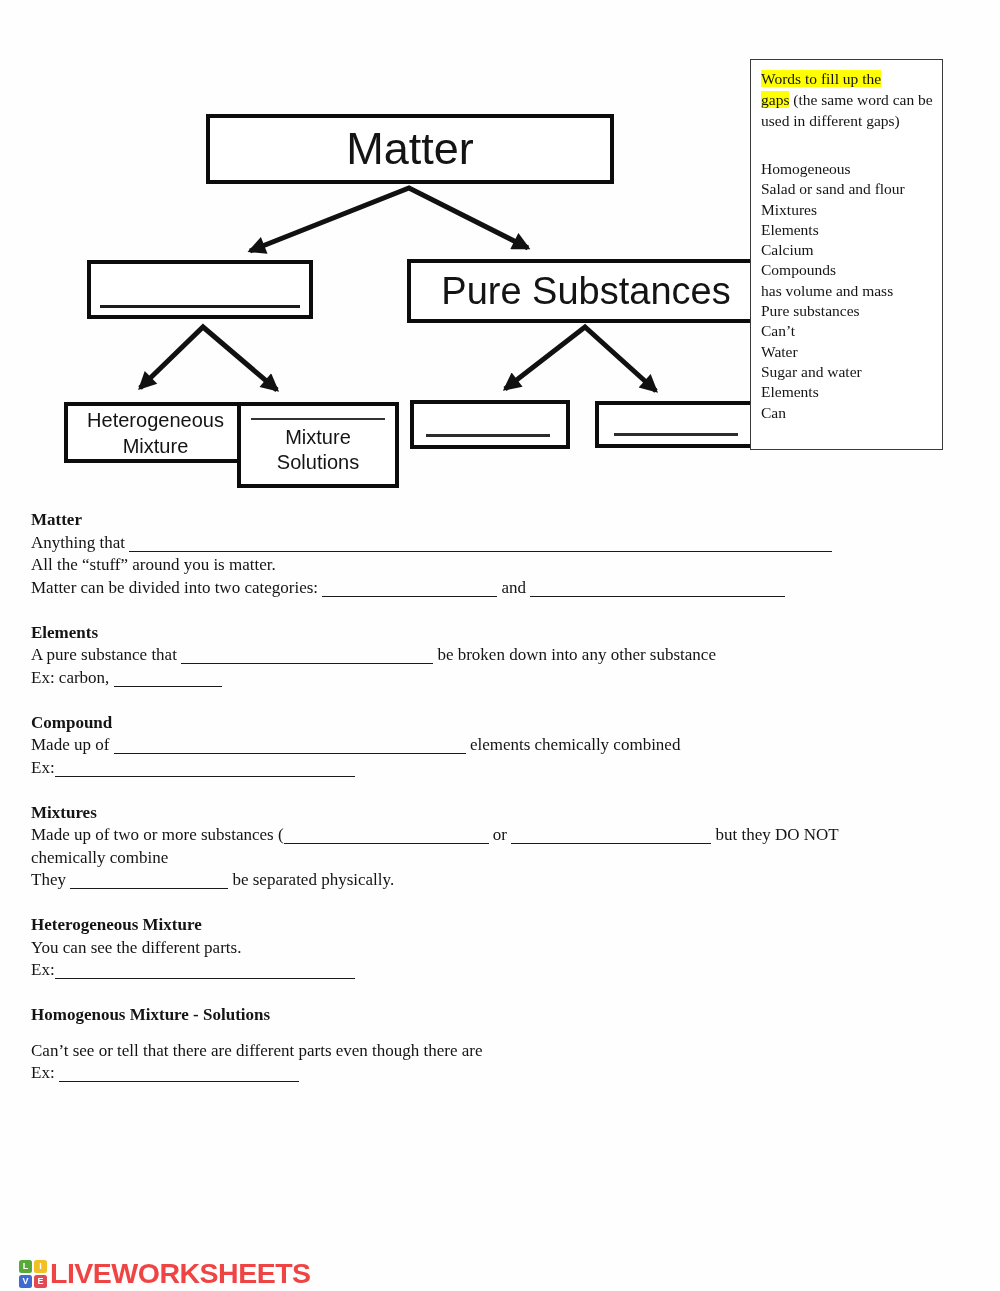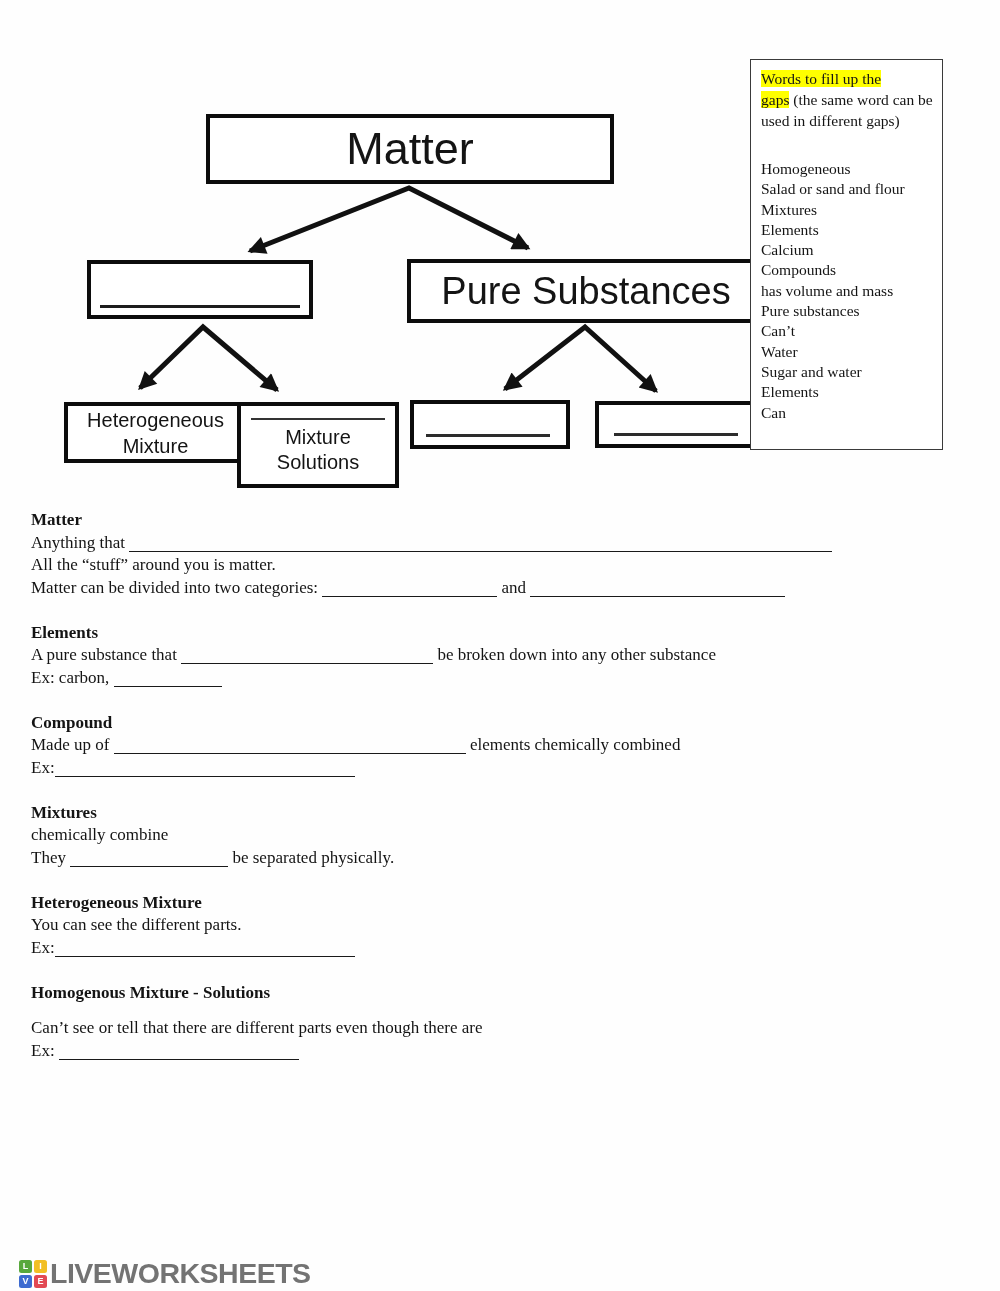--- a/index.html
+++ b/index.html
@@ -40,21 +40,21 @@
   .section .line{font-size:17px;line-height:22.5px;white-space:nowrap;}
   .section .line.gap-before{margin-top:13px;}
   .seg-blank{display:inline-block;height:1em;border-bottom:1.8px solid #1a1a1a;vertical-align:-4px;}
 
   
   .footer{position:absolute;left:19px;top:1257px;display:flex;align-items:center;}
   .logo-tiles{display:grid;grid-template-columns:13px 13px;grid-template-rows:13px 13px;gap:2px;margin-right:3px;}
   .tile{border-radius:2.5px;display:flex;align-items:center;justify-content:center;
         color:#fff;font-family:"Liberation Sans",sans-serif;font-weight:bold;font-size:9px;}
   .brand{font-family:"Liberation Sans",sans-serif;font-weight:bold;font-size:28.5px;
-         color:#737373;letter-spacing:-0.5px;}
+         color:#ef4444;letter-spacing:-0.5px;}
 </style>
 </head>
 <body>
 
 <div class="page">
 
   <div class="diagram">
 
     <svg class="arrows" viewBox="0 0 1000 500">
       <defs>
@@ -133,20 +133,21 @@
         <div class="line"><span class="seg-text">A pure substance that </span><span class="seg-blank" style="width: 252px;"></span><span class="seg-text"> be broken down into any other substance</span></div>
         <div class="line"><span class="seg-text">Ex: carbon, </span><span class="seg-blank" style="width: 108px;"></span></div>
       </div>
       <div class="section">
         <div class="heading">Compound</div>
         <div class="line"><span class="seg-text">Made up of </span><span class="seg-blank" style="width: 352px;"></span><span class="seg-text"> elements chemically combined</span></div>
         <div class="line"><span class="seg-text">Ex:</span><span class="seg-blank" style="width: 300px;"></span></div>
       </div>
       <div class="section">
         <div class="heading">Mixtures</div>
+        <div class="line"><span class="seg-text">Made up of two or more substances (</span><span class="seg-blank" style="width: 205px;"></span><span class="seg-text"> or </span><span class="seg-blank" style="width: 200px;"></span><span class="seg-text"> but they DO NOT</span></div>
         <div class="line"><span class="seg-text">chemically combine</span></div>
         <div class="line"><span class="seg-text">They </span><span class="seg-blank" style="width: 158px;"></span><span class="seg-text"> be separated physically.</span></div>
       </div>
       <div class="section">
         <div class="heading">Heterogeneous Mixture</div>
         <div class="line"><span class="seg-text">You can see the different parts.</span></div>
         <div class="line"><span class="seg-text">Ex:</span><span class="seg-blank" style="width: 300px;"></span></div>
       </div>
       <div class="section">
         <div class="heading">Homogenous Mixture - Solutions</div>

